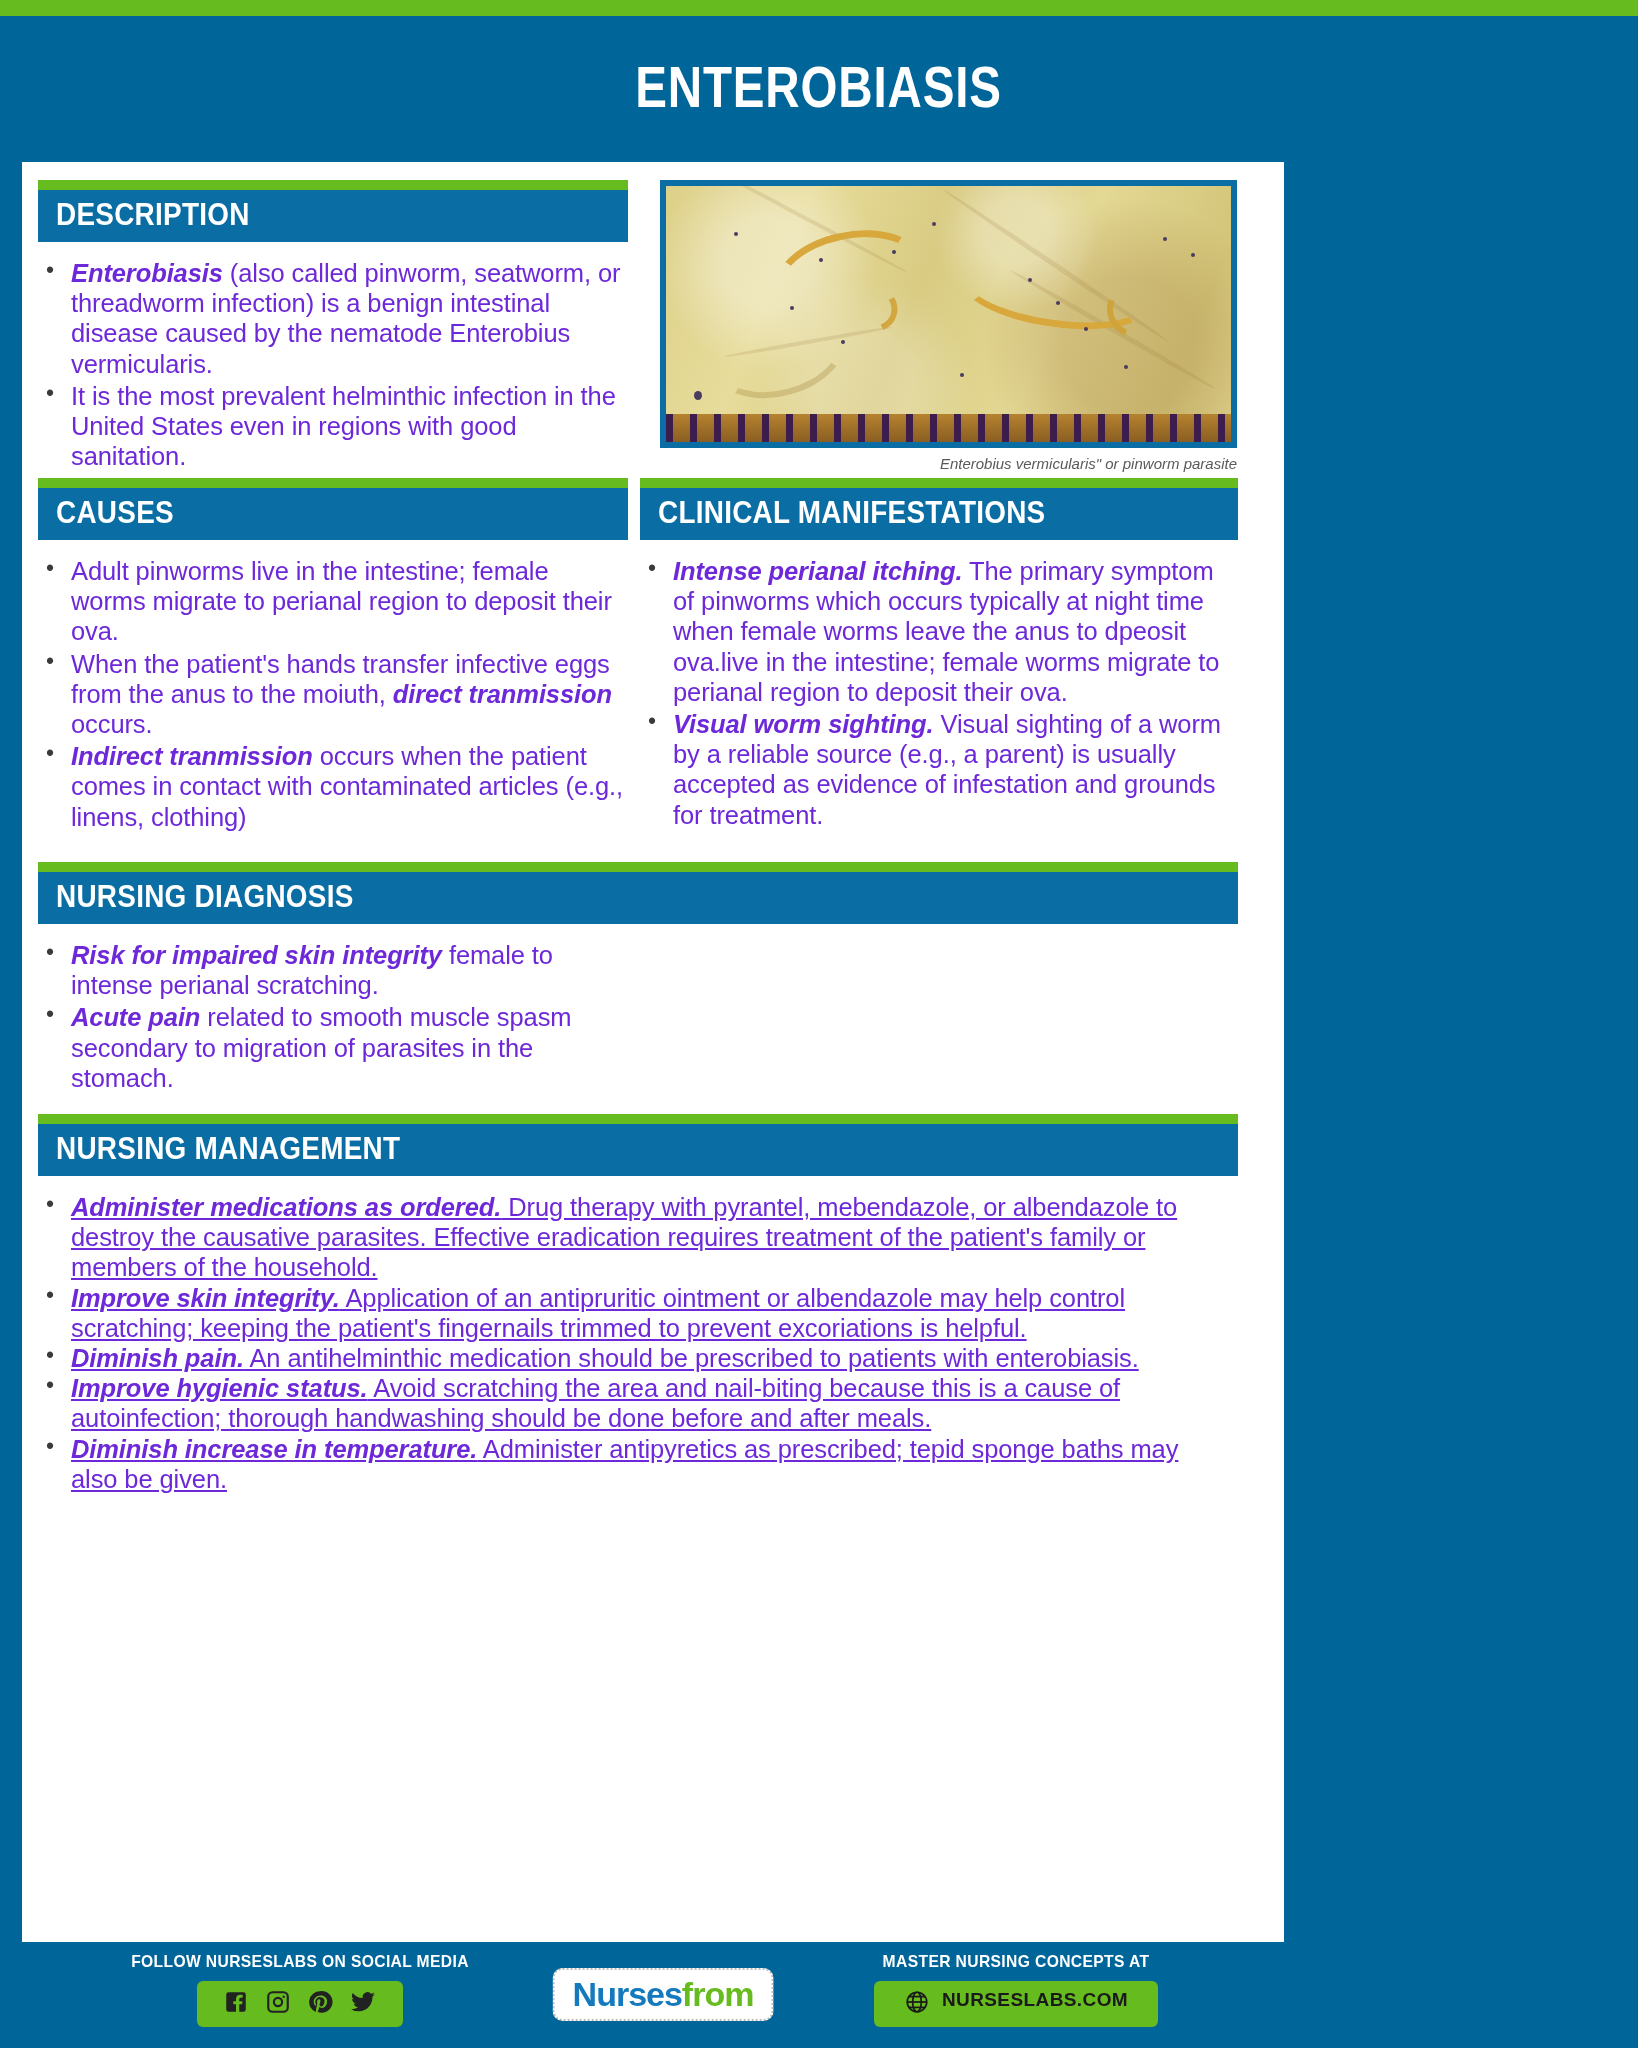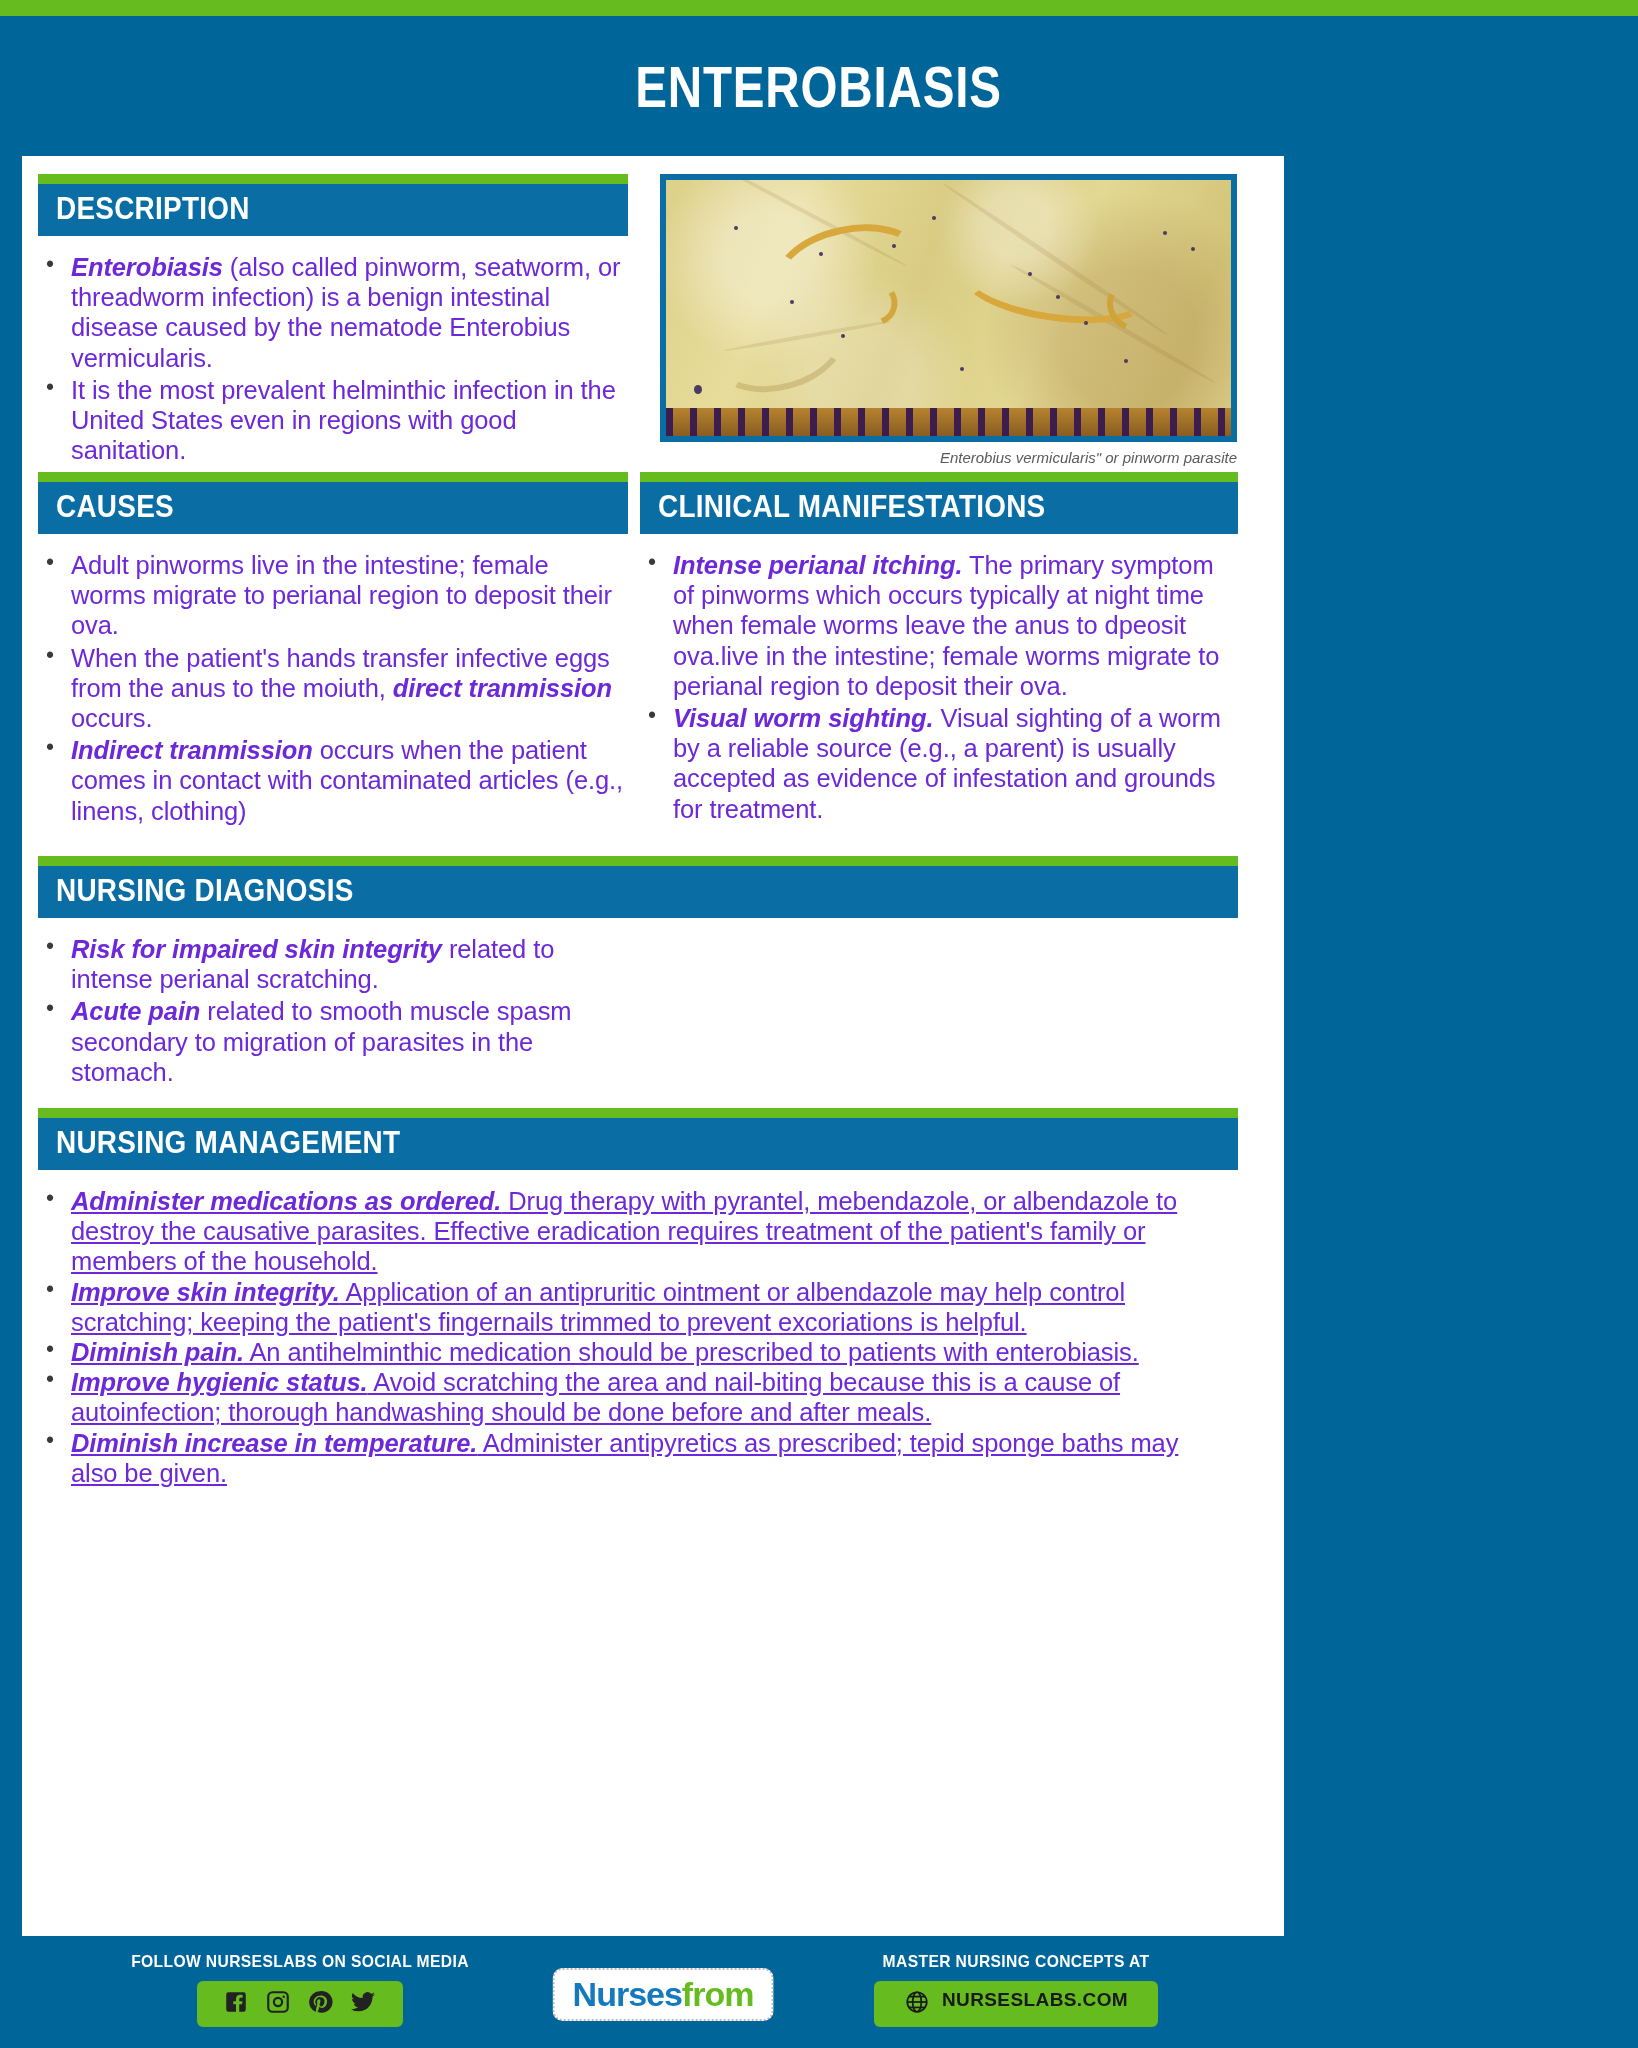--- a/index.html
+++ b/index.html
@@ -43,21 +43,21 @@
     color: #ffffff;
     font-size: 58px;
     font-weight: bold;
     letter-spacing: 1px;
     transform: scaleX(0.82);
   }
 
   
   .card {
     position: absolute;
-    top: 156px;
+    top: 162px;
     left: 22px;
     width: 1262px;
     height: 1780px;
     background: #ffffff;
   }
 
   
   .band {
     position: absolute;
   }
@@ -380,21 +380,21 @@
     </div>
 
     <div class="band" style="top:700px;left:16px;width:1200px;">
       <div class="green-rule"></div>
       <div class="blue-bar">
         <span class="band-title">NURSING DIAGNOSIS</span>
       </div>
       <div style="display:flex;margin-top:16px;">
         <ul class="bullets" style="width:590px;">
           <li>
-            <b>Risk for impaired skin integrity</b><span> related to intense perianal scratching.</span>
+            <b>Risk for impaired skin integrity</b><span> female to intense perianal scratching.</span>
           </li>
           <li>
             <b>Acute pain</b><span> related to smooth muscle spasm secondary to migration of parasites in the stomach.</span>
           </li>
         </ul>
       </div>
     </div>
 
     <div class="band" style="top:952px;left:16px;width:1200px;">
       <div class="green-rule"></div>

